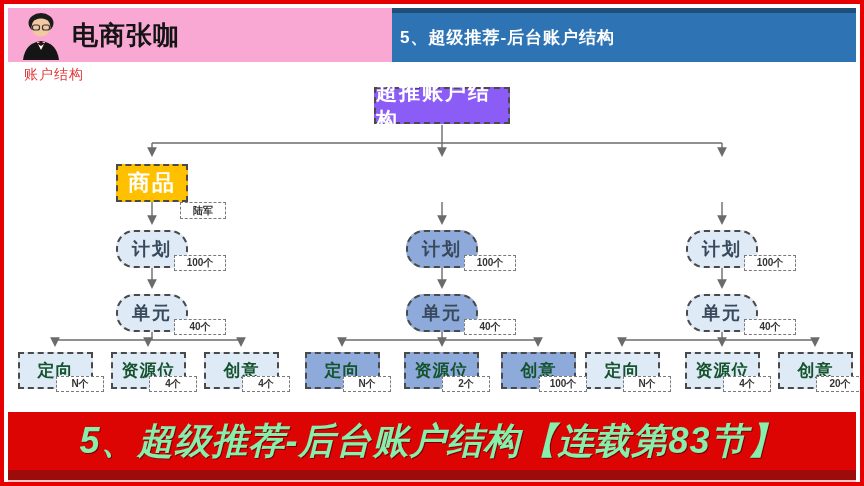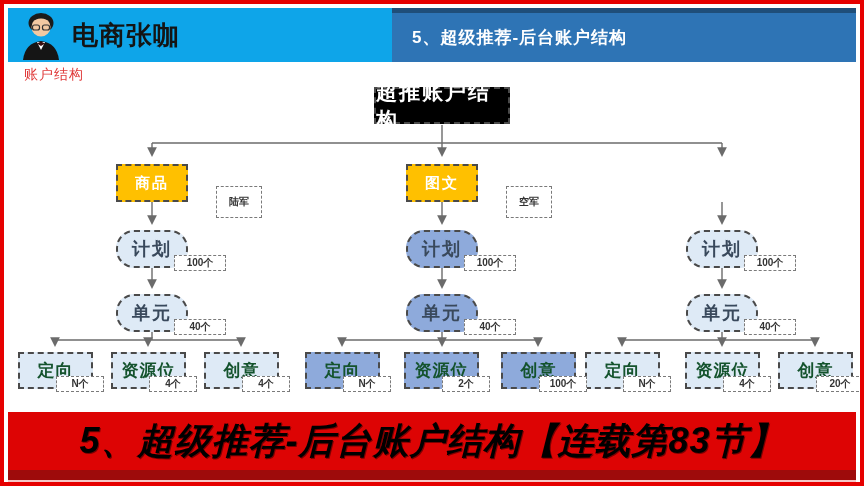--- a/index.html
+++ b/index.html
@@ -3,50 +3,50 @@
 <meta charset="utf-8">
 <style>
   html,body{margin:0;padding:0;background:#888;}
   .page{
     position:relative;width:864px;height:486px;box-sizing:border-box;
     background:#ffffff;border:4px solid #e60000;overflow:hidden;
     font-family:"Liberation Sans","DejaVu Sans",sans-serif;
   }
   
   .header{position:absolute;left:4px;top:4px;right:4px;height:54px;display:flex;}
-  .brand-area{flex:0 0 384px;background:#0ea5e9;display:flex;align-items:center;padding-left:10px;box-sizing:border-box;}
+  .brand-area{flex:0 0 384px;background:#f9a8d4;display:flex;align-items:center;padding-left:10px;box-sizing:border-box;}
   .brand-text{font-size:26px;font-weight:bold;color:#141414;margin-left:8px;letter-spacing:1px;}
-  .title-bar{flex:1;background:#2e74b5;border-top:5px solid #1f4e79;display:flex;align-items:center;box-sizing:border-box;padding-left:20px;}
+  .title-bar{flex:1;background:#2e74b5;border-top:5px solid #1f4e79;display:flex;align-items:center;box-sizing:border-box;padding-left:8px;}
   .title-text{color:#ffffff;font-size:17px;font-weight:bold;letter-spacing:1px;}
   .page-label{position:absolute;left:20px;top:62px;font-size:14px;color:#e03a3a;letter-spacing:1px;}
   
   .diagram{position:absolute;left:0;top:0;width:864px;height:486px;}
   .connectors{position:absolute;left:0;top:0;}
   .node{position:absolute;box-sizing:border-box;border:2px dashed #4a4a4a;
         display:flex;align-items:center;justify-content:center;}
   .node .node-label{font-weight:bold;letter-spacing:2px;}
-  .root{left:370px;top:83px;width:136px;height:37px;background:#000000;}
+  .root{left:370px;top:83px;width:136px;height:37px;background:#8b5cf6;}
   .root .node-label{color:#ffffff;font-size:21px;}
   .branch{width:72px;height:38px;background:#ffc000;}
-  .branch .node-label{color:#ffffff;font-size:15px;}
+  .branch .node-label{color:#ffffff;font-size:22px;}
   .lvl{width:72px;height:38px;background:#deeaf6;border-radius:18px;}
   .lvl .node-label{color:#39495c;font-size:18px;}
   .leaf{width:75px;height:37px;background:#deeaf6;}
   .leaf .node-label{color:#14532d;font-size:17px;letter-spacing:1px;}
   .mid{background:#8eaadb;}
   .tag{position:absolute;background:#ffffff;border:1.5px dashed #7a7a7a;box-sizing:border-box;
        display:flex;align-items:center;justify-content:center;
        font-size:10px;font-weight:bold;color:#333;z-index:3;}
-  .side-tag{left:62px;top:20px;width:46px;height:32px;margin-left:36px;}
+  .side-tag{left:62px;top:36px;width:46px;height:17px;}
   .cnt-tag{left:56px;top:23px;width:52px;height:16px;}
   .leaf-tag{left:36px;top:22px;width:48px;height:16px;}
   
   .banner{position:absolute;left:4px;right:4px;top:408px;height:58px;background:#dd0404;
           display:flex;align-items:center;justify-content:center;}
-  .banner-text{color:#000000;font-size:36px;font-weight:bold;font-style:italic;letter-spacing:1px;
+  .banner-text{color:#86efac;font-size:36px;font-weight:bold;font-style:italic;letter-spacing:1px;
                text-shadow:1px 1px 0 #7a0000;text-align:right;}
   .banner-strip{position:absolute;left:4px;right:4px;top:466px;height:10px;background:#9e0b0b;}
   .banner-line{position:absolute;left:4px;right:4px;top:476px;height:3px;background:#f6c6c6;}
   .banner-foot{position:absolute;left:4px;right:4px;top:479px;bottom:0;background:#e60000;}
 </style>
 </head>
 <body>
 
 <div class="page">
 
@@ -109,24 +109,20 @@
       </g>
     </svg>
 
     <div class="node root">
       <span class="node-label">超推账户结构</span>
     </div>
 
     <div class="node branch" style="left:112px;top:160px">
       <span class="node-label">商品</span>
       <span class="tag side-tag">陆军</span>
-    </div>
-    <div class="node branch" style="left:402px;top:160px">
-      <span class="node-label">图文</span>
-      <span class="tag side-tag">空军</span>
     </div>
 
     <div class="node lvl" style="left:112px;top:226px">
       <span class="node-label">计划</span>
       <span class="tag cnt-tag">100个</span>
     </div>
     <div class="node lvl mid" style="left:402px;top:226px">
       <span class="node-label">计划</span>
       <span class="tag cnt-tag">100个</span>
     </div>

